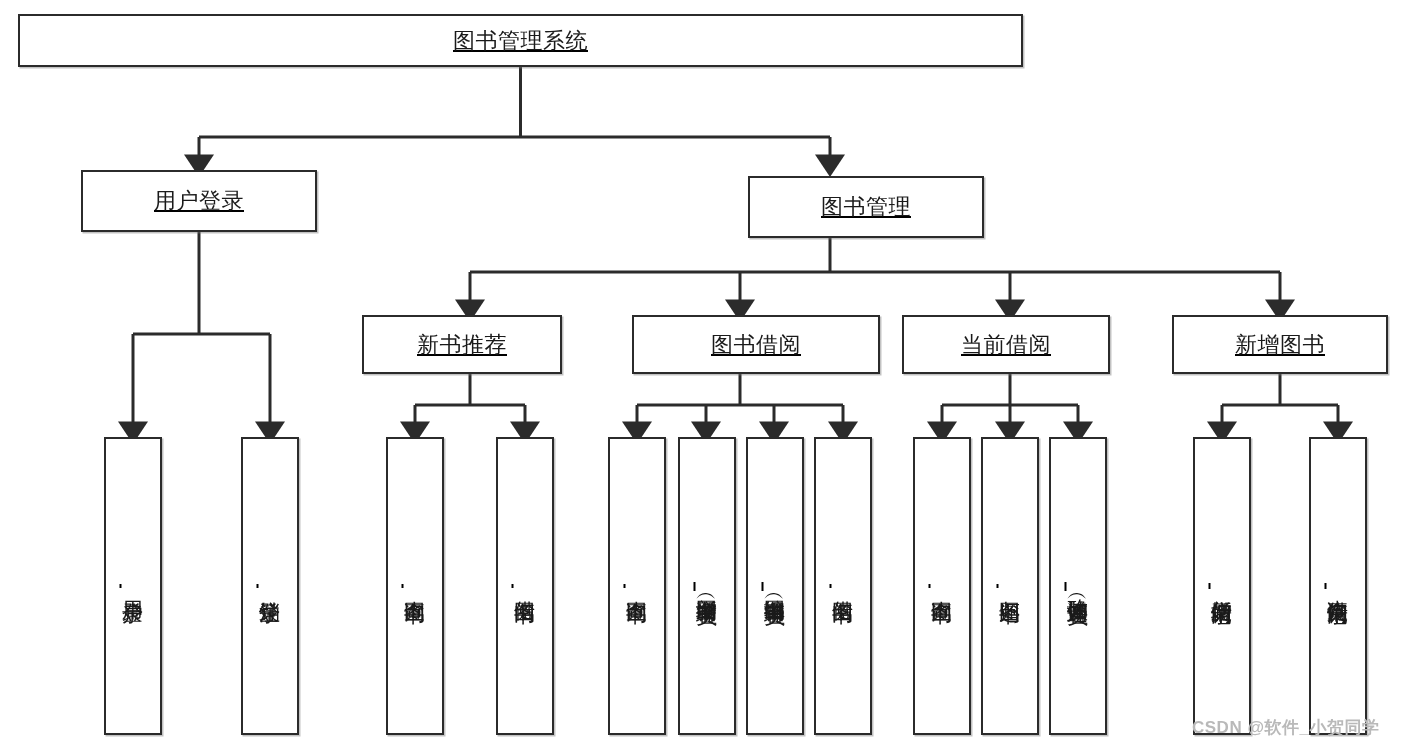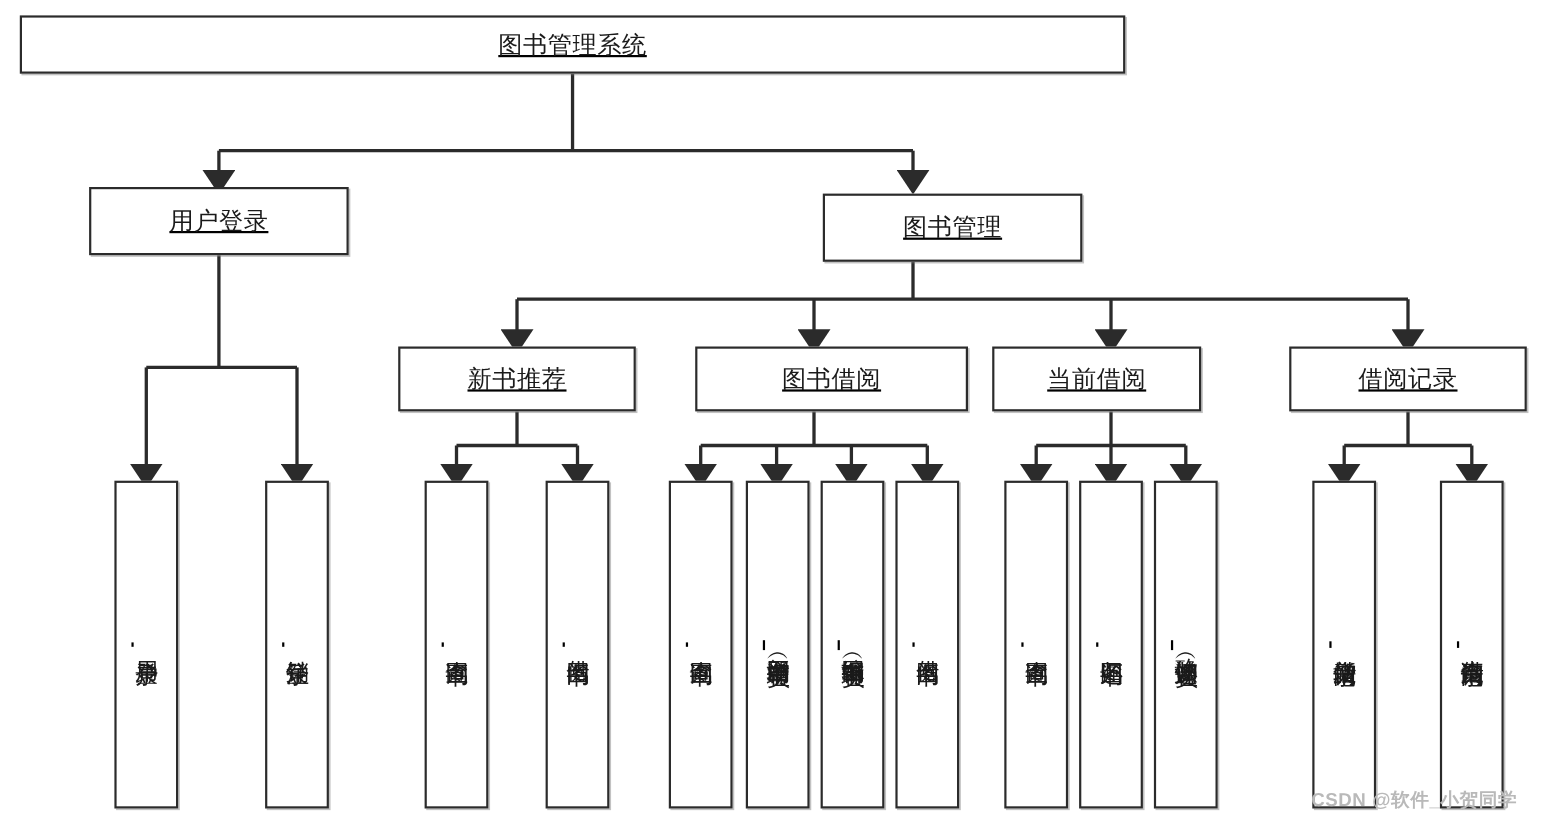--- a/index.html
+++ b/index.html
@@ -121,31 +121,31 @@
     <span class="node-label">图书管理系统</span>
   </div>
 
   <div class="node-box" style="left:81px; top:170px; width:236px; height:62px;">
     <span class="node-label">用户登录</span>
   </div>
   <div class="node-box" style="left:712px; top:176px; width:236px; height:62px;margin-left:36px;">
     <span class="node-label">图书管理</span>
   </div>
 
-  <div class="node-box" style="left:362px; top:315px; width:216px; height:59px;">
+  <div class="node-box" style="left:362px; top:315px; width:200px; height:59px;">
     <span class="node-label">新书推荐</span>
   </div>
   <div class="node-box" style="left:632px; top:315px; width:248px; height:59px;">
     <span class="node-label">图书借阅</span>
   </div>
-  <div class="node-box" style="left:902px; top:315px; width:190px; height:59px;">
+  <div class="node-box" style="left:902px; top:315px; width:208px; height:59px;">
     <span class="node-label">当前借阅</span>
   </div>
   <div class="node-box" style="left:1172px; top:315px; width:216px; height:59px;">
-    <span class="node-label">借阅记录</span>
+    <span class="node-label">新增图书</span>
   </div>
 
   <div class="node-box vertical" style="left:104px; top:437px; width:58px; height:298px;">
     <span class="node-label">用户登录</span>
   </div>
   <div class="node-box vertical" style="left:241px; top:437px; width:58px; height:298px;">
     <span class="node-label">注销登录</span>
   </div>
 
   <div class="node-box vertical" style="left:386px; top:437px; width:58px; height:298px;">

